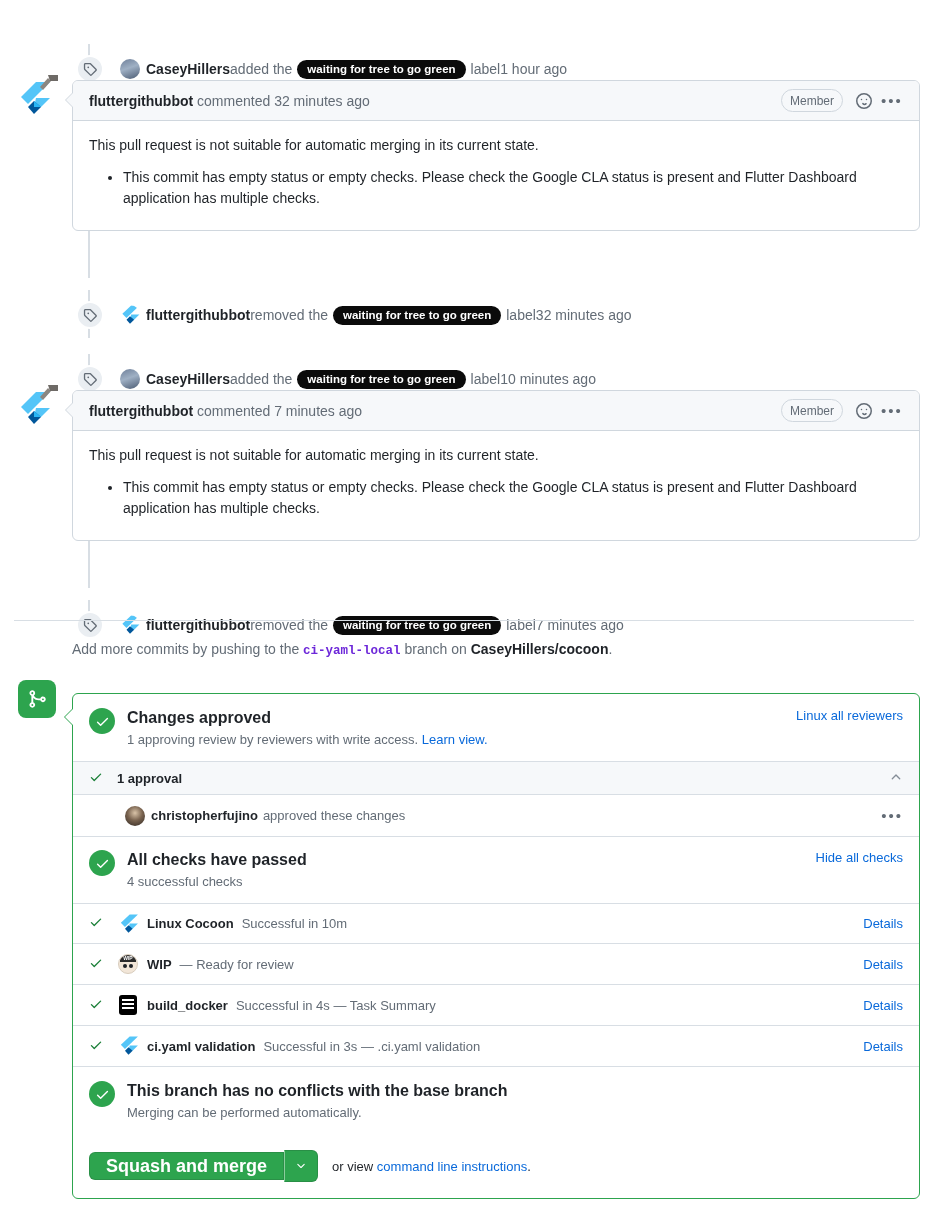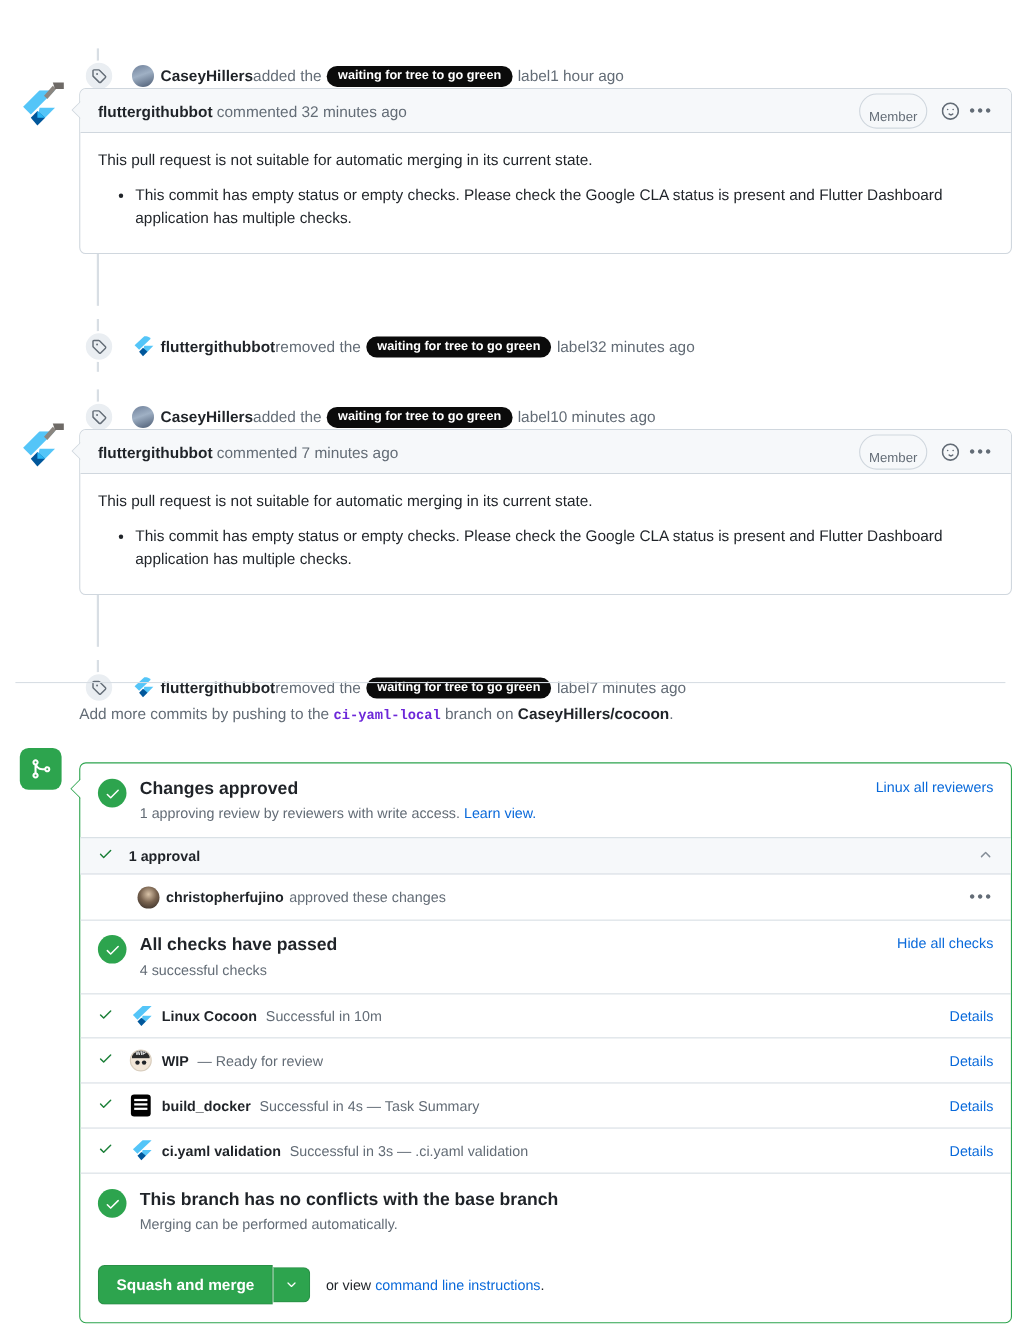--- a/index.html
+++ b/index.html
@@ -52,21 +52,21 @@
     background: #f6f8fa; border-bottom: 1px solid #d0d7de;
     border-radius: 5px 5px 0 0;
     padding: 0 16px; height: 40px;
     display: flex; align-items: center; gap: 0;
     font-size: 14px; color: #636c76;
   }
   .comment-head .who { font-weight: 700; color: #1f2328; }
   .comment-head .spacer { flex: 1 1 auto; }
   .member-pill {
     border: 1px solid #d0d7de; border-radius: 999px;
-    font-size: 12px; color: #636c76; padding: 12px 8px 2px; line-height: 16px;
+    font-size: 12px; color: #636c76; padding: 3px 8px 2px; line-height: 16px;
   }
   .icon-btn { color: #636c76; display: flex; align-items: center; justify-content: center; width: 22px; height: 22px; }
   .kebab { letter-spacing: 2px; font-size: 15px; line-height: 10px; color: #636c76; }
   .comment-body { padding: 14px 16px 16px; font-size: 14px; color: #1f2328; line-height: 1.55; }
   .comment-body p { margin: 0 0 10px; }
   .comment-body ul { margin: 0; padding-left: 30px; }
   .comment-body li { margin: 4px; }
 
   
   .bot-avatar { position: absolute; width: 44px; height: 44px; }
@@ -115,22 +115,22 @@
   .check-row { height: 41px; display: flex; align-items: center; padding: 0 16px 0 16px; border-bottom: 1px solid #d8dee4; }
   .check-row .tick { color: #1a7f37; width: 28px; font-size: 15px; flex: 0 0 auto; }
   .check-row .cicon { width: 22px; height: 22px; margin-right: 8px; flex: 0 0 auto; display: flex; align-items: center; justify-content: center; }
   .check-row .cname { font-weight: 700; font-size: 13px; color: #1f2328; }
   .check-row .cdesc { font-size: 13px; color: #636c76; margin-left: 8px; }
   .check-row .details { margin-left: auto; font-size: 13px; color: #0969da; text-decoration: none; }
 
   .merge-actions { padding: 14px 16px 16px; display: flex; align-items: center; }
   .btn-merge {
     background: #2da44e; color: #ffffff; border: 1px solid rgba(27,31,36,.15);
-    border-radius: 6px 0 0 6px; font-size: 14px; font-weight: 600;
-    padding: 0 16px; height: 36px; display: flex; align-items: center; cursor: pointer;
+    border-radius: 6px 0 0 6px; font-size: 18px; font-weight: 600;
+    padding: 0 16px; height: 28px; display: flex; align-items: center; cursor: pointer;
     font-family: "Liberation Sans", sans-serif;
   }
   .btn-merge-caret {
     background: #2da44e; color: #ffffff; border: 1px solid rgba(27,31,36,.15); border-left: 1px solid rgba(255,255,255,.45);
     border-radius: 0 6px 6px 0; width: 34px; height: 32px; display: flex; align-items: center; justify-content: center; cursor: pointer;
   }
   .merge-or { font-size: 13px; color: #1f2328; margin-left: 14px; }
 
   .docker-icon { width: 18px; height: 20px; background: #000; border-radius: 3px; position: relative; }
   .docker-icon i { position: absolute; left: 3px; right: 3px; height: 2px; background: #fff; }

